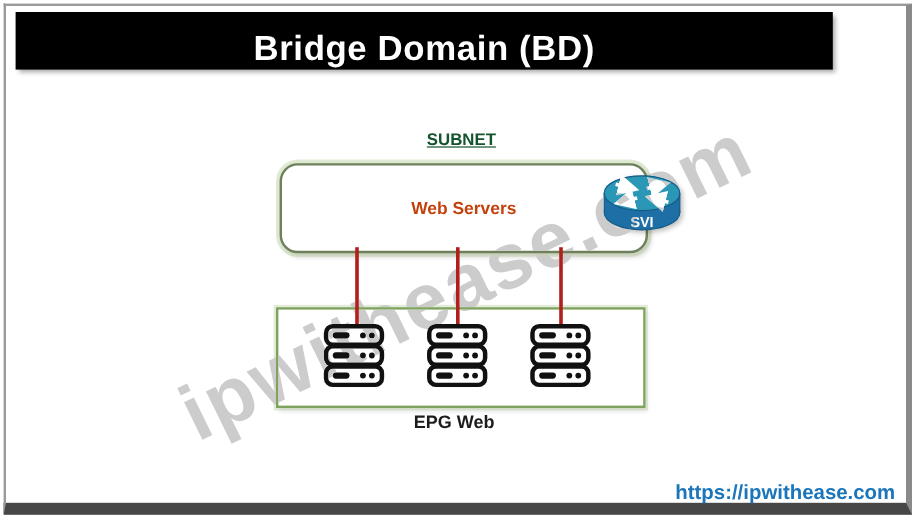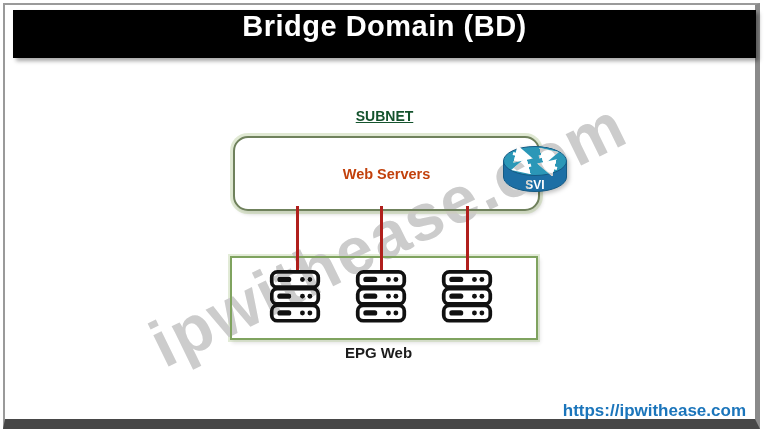--- a/index.html
+++ b/index.html
@@ -13,24 +13,24 @@
     position:absolute;left:3px;top:3px;right:8px;bottom:7px;
     background:#ffffff;
     border-top:2px solid #9a9a9a;
     border-left:2px solid #9a9a9a;
     border-right:5px solid #8a8a8a;
     border-bottom:10px solid #474747;
     z-index:0;
   }
   
   .titlebar{
-    position:absolute;left:13px;top:10px;width:743px;height:48px;
+    position:absolute;left:13px;top:10px;width:681px;height:48px;
     background:var(--header_bg,#000);
     color:#ffffff;
-    display:flex;align-items:flex-start;justify-content:center;
+    display:flex;align-items:flex-end;justify-content:center;
     font-size:29px;font-weight:bold;letter-spacing:.5px;
     box-shadow:3px 3px 4px rgba(0,0,0,.35);
     z-index:2;
   }
   
   .subnet-label{
     position:absolute;left:233px;top:108px;width:303px;
     text-align:center;font-size:14px;font-weight:bold;color:#14532d;
     z-index:2;
     text-decoration:underline;

